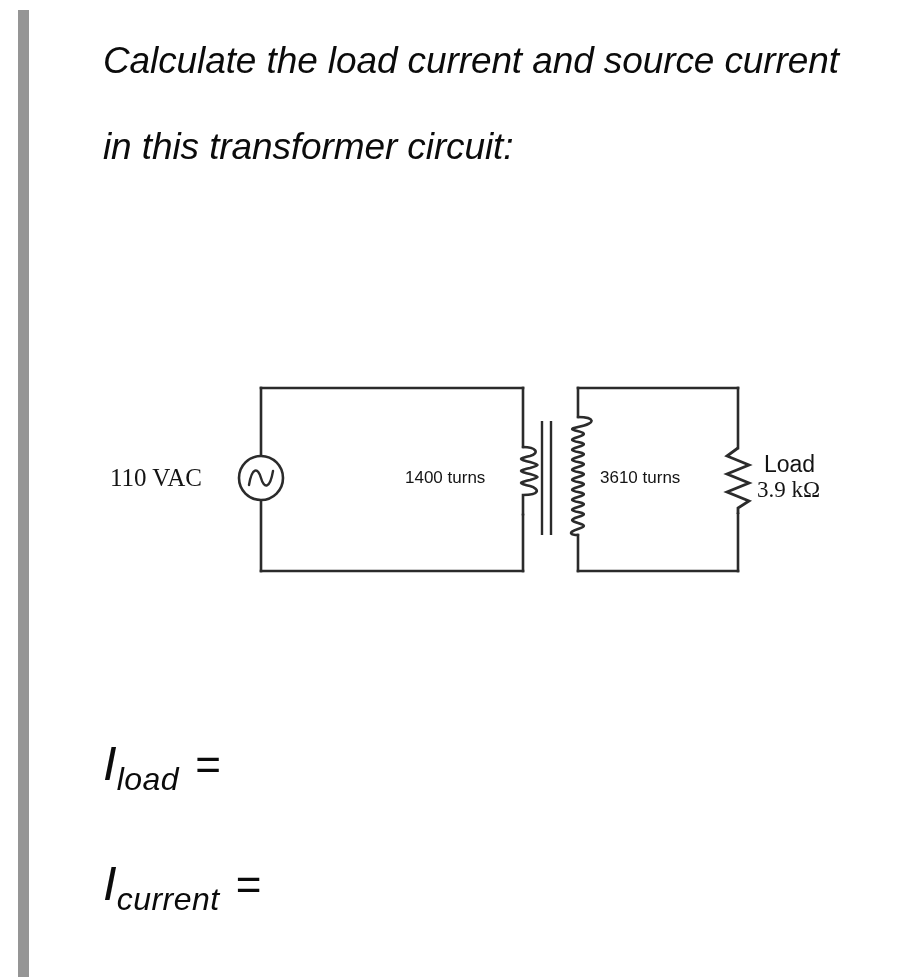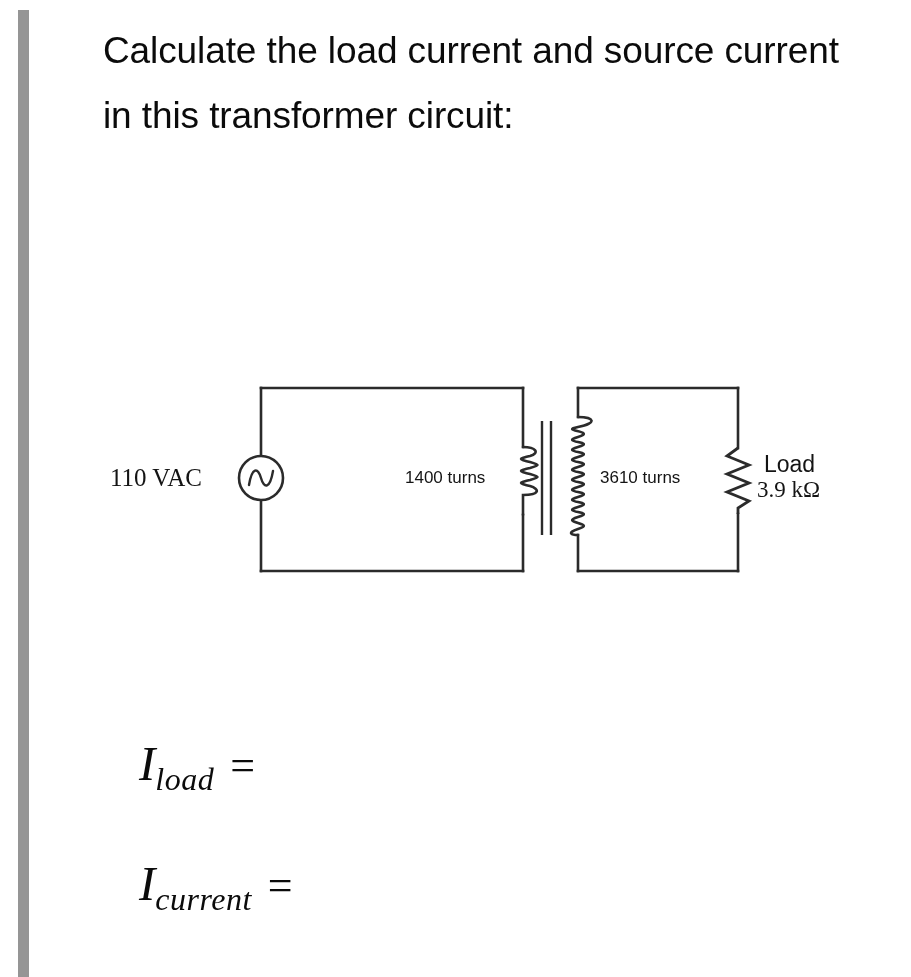--- a/index.html
+++ b/index.html
@@ -27,24 +27,25 @@
   }
 
   
   #question-text {
     position: absolute;
     left: 103px;
     top: 18px;
     width: 760px;
     font-family: "Liberation Sans", sans-serif;
     font-size: 37px;
-    line-height: 65px;
+    line-height: 86px;
     color: #0b0b0b;
     letter-spacing: -0.1px;
     white-space: pre-wrap;
+    font-style: italic;
   }
 
   
   #circuit-figure {
     position: absolute;
     left: 0px;
     top: 355px;
     width: 911px;
     height: 250px;
   }
@@ -94,24 +95,23 @@
   }
   .lbl-sans {
     font-family: "Liberation Sans", sans-serif;
     fill: #141414;
   }
 
   
   .answer-line {
     position: absolute;
     left: 103px;
-    font-family: Liberation Serif, serif;
+    font-family: Liberation Sans, sans-serif;
     color: #0b0b0b;
     white-space: nowrap;
-    margin-left: 36px;
   }
   #answer-load  { top: 735px; }
   #answer-source{ top: 855px; }
 
   .math-var {
     font-style: italic;
     font-size: 49px;
     letter-spacing: 0px;
   }
   .math-sub {

